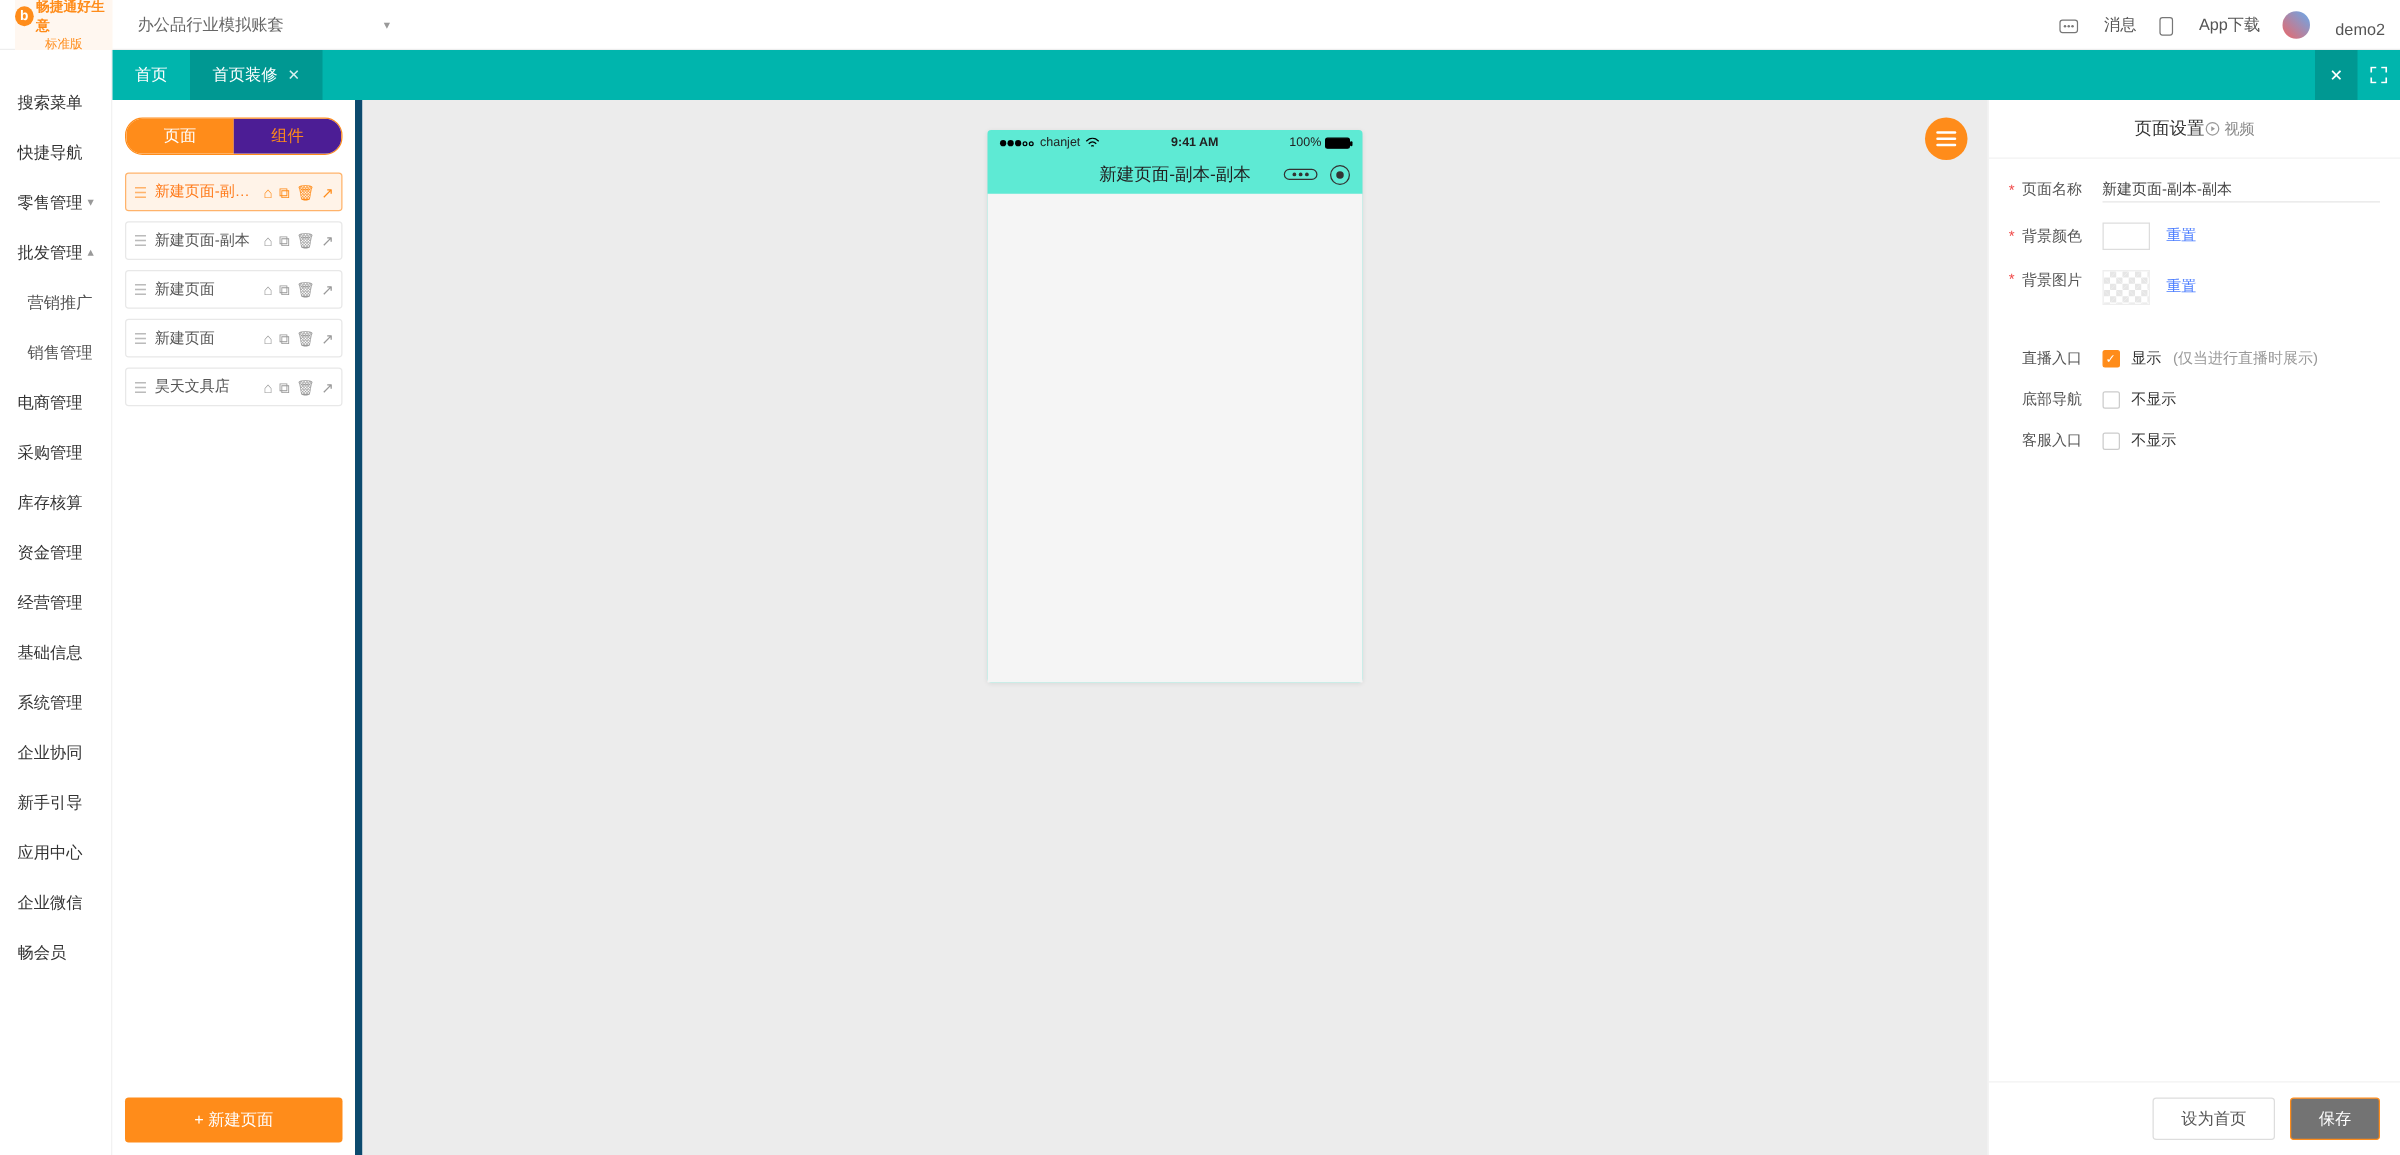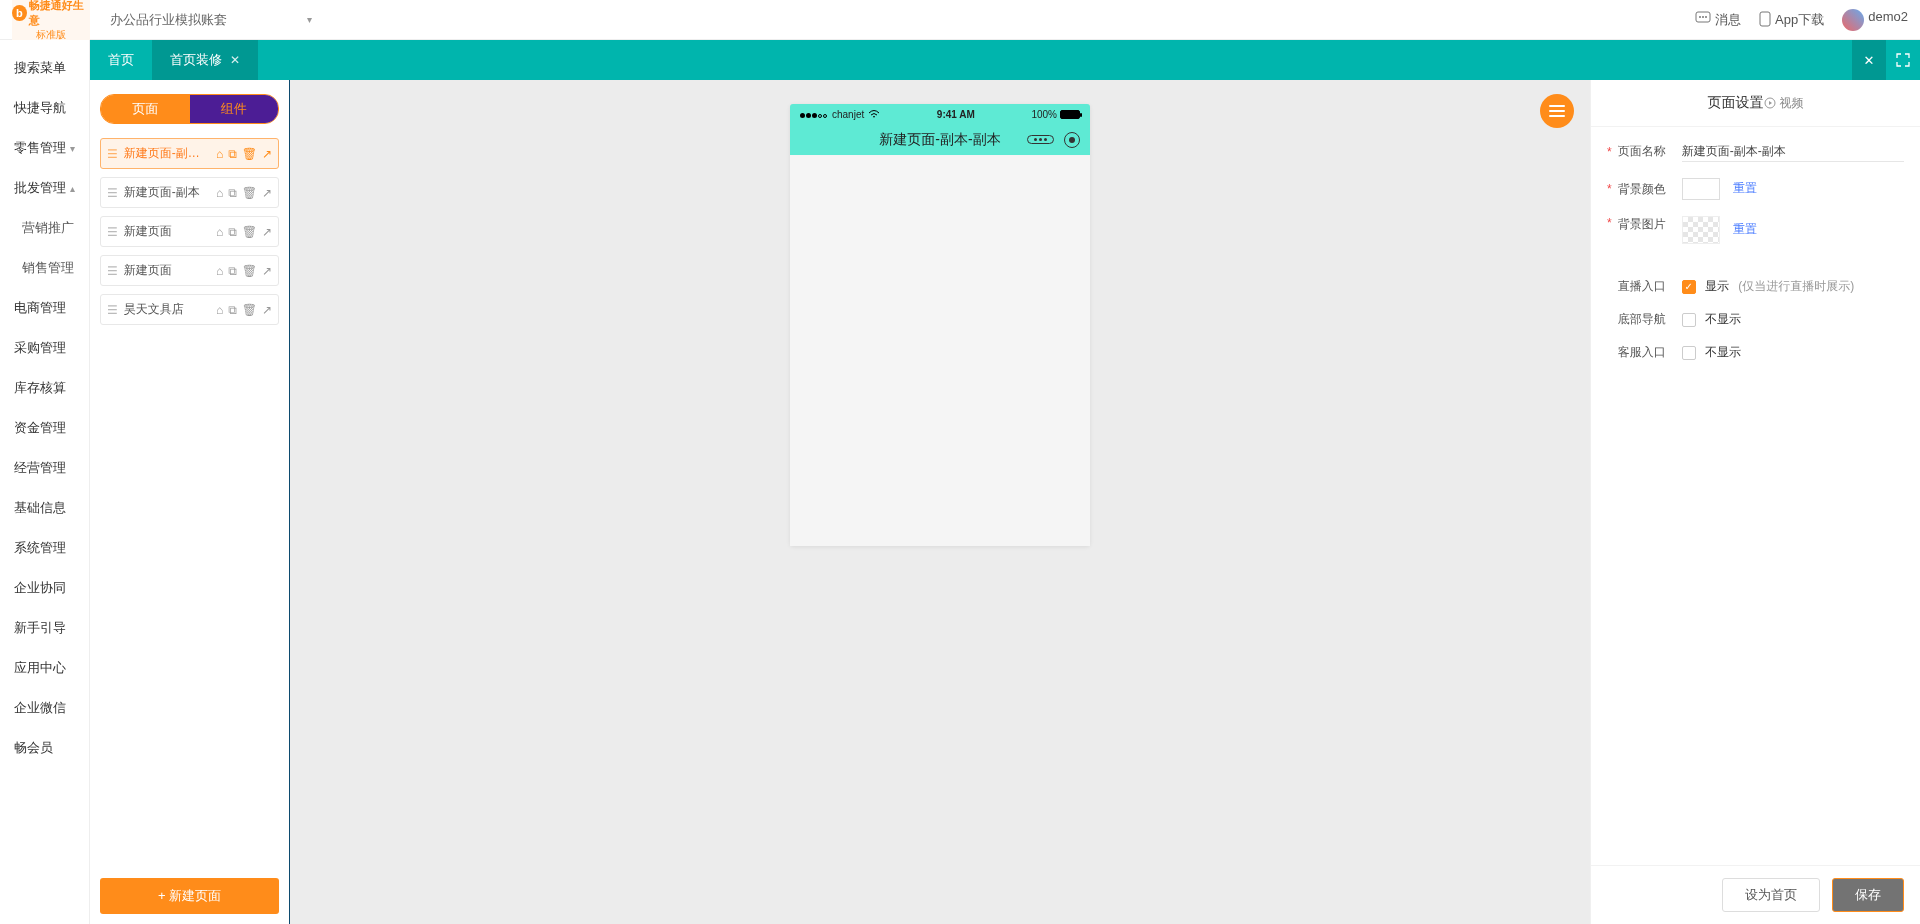--- a/index.html
+++ b/index.html
@@ -5,35 +5,35 @@
   *{box-sizing:border-box;margin:0;padding:0}
   body{font-family:"Microsoft YaHei",Arial,sans-serif;font-size:13px;color:#333;background:#fff;overflow:hidden}
   .top-bar{height:40px;display:flex;align-items:center;border-bottom:1px solid #eee;padding:0 12px}
   .logo{width:78px;height:40px;display:flex;flex-direction:column;align-items:center;justify-content:center;background:#fff7f0}
   .logo-main{display:flex;align-items:center;gap:2px}
   .logo-b{width:16px;height:16px;border-radius:50%;background:#ff8c1a;color:#fff;font-weight:bold;display:flex;align-items:center;justify-content:center;font-size:11px}
   .logo-text{color:#ff8c1a;font-size:11px;font-weight:bold}
   .logo-sub{color:#ff8c1a;font-size:10px}
   .company-sel{margin-left:20px;color:#666;display:flex;align-items:center;gap:80px;cursor:pointer}
   .top-right{margin-left:auto;display:flex;align-items:center;gap:18px;color:#555}
-  .top-right .item{display:flex;align-items:flex-start;gap:4px;cursor:pointer}
+  .top-right .item{display:flex;align-items:flex-end;gap:20px;cursor:pointer}
   .avatar{width:22px;height:22px;border-radius:50%;background:linear-gradient(45deg,#e66,#6ae)}
   .shell{display:flex;height:calc(100vh - 40px)}
-  .side-nav{width:90px;background:#fff;border-right:1px solid #eee;overflow-y:auto;padding-top:8px}
+  .side-nav{width:90px;background:#fff;border-right:1px solid #eee;overflow-y:auto;padding-top:22px}
   .side-nav .nav-item{padding:11px 14px;font-size:13px;color:#333;cursor:pointer;display:flex;align-items:center;justify-content:space-between}
   .side-nav .sub{padding-left:22px;color:#555}
   .tabs-bar{height:40px;background:#00b5ad;display:flex;align-items:center;color:#fff}
   .tabs-bar .tab{padding:0 18px;height:40px;display:flex;align-items:center;gap:8px;cursor:pointer}
   .tabs-bar .tab.active{background:#009892}
   .tabs-bar .close-x{font-size:12px;opacity:.85}
   .tabs-bar .spacer{flex:1}
   .tabs-bar .icon-btn{width:34px;height:40px;display:flex;align-items:center;justify-content:center;cursor:pointer}
   .work-area{flex:1;display:flex;flex-direction:column}
   .editor{flex:1;display:flex;min-height:0}
-  .page-list-col{width:200px;background:#fff;display:flex;flex-direction:column;padding:14px 10px 10px 10px;border-right:1px solid #0c4a6e}
+  .page-list-col{width:200px;background:#fff;display:flex;flex-direction:column;padding:14px 10px 10px 10px;border-right:6px solid #0c4a6e}
   .seg{display:flex;border:1px solid #ff8c1a;border-radius:14px;overflow:hidden;margin-bottom:14px}
   .seg div{flex:1;text-align:center;padding:5px 0;font-size:13px;cursor:pointer}
   .seg .on{background:#ff8c1a;color:#fff}
   .seg .off{color:#ff8c1a;background:#4c1d95}
   .page-item{border:1px solid #e8e8e8;border-radius:3px;padding:6px 6px;margin-bottom:8px;display:flex;align-items:center;gap:6px;font-size:12px;color:#555;cursor:pointer}
   .page-item.sel{background:#fff3e8;border-color:#ffb36b;color:#ff7a1a}
   .page-item .drag{color:#bbb}
   .page-item.sel .drag{color:#ffb36b}
   .page-item .name{flex:1;white-space:nowrap;overflow:hidden;text-overflow:ellipsis}
   .page-item .icns{display:flex;gap:5px;color:#999}

